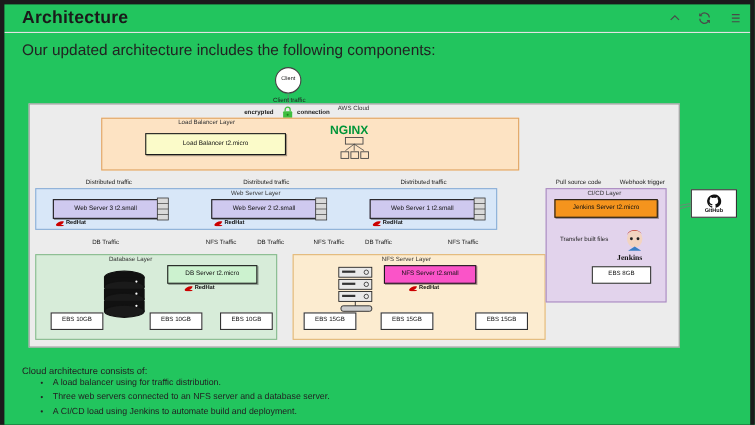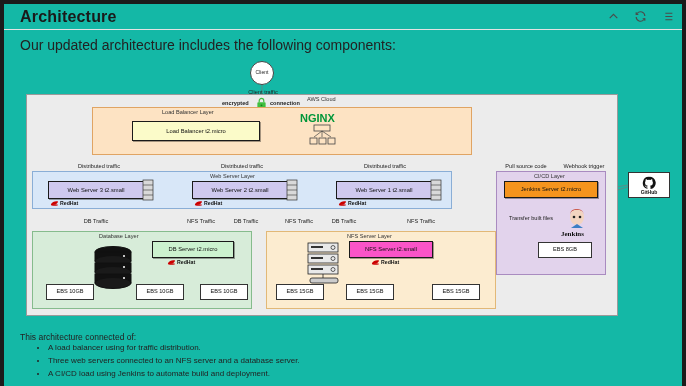--- a/index.html
+++ b/index.html
@@ -6,21 +6,21 @@
   html, body {
     width: 686px; height: 386px;
     background: #1b1b1b;
     font-family: "Liberation Sans", sans-serif;
     overflow: hidden;
   }
   #page {
     position: absolute;
     left: 4px; top: 4px;
     width: 678px; height: 382px;
-    background: #14b8a6;
+    background: #22c55e;
     overflow: hidden;
   }
   
   #header {
     position: absolute; left: 0; top: 0; width: 678px; height: 30px;
   }
   #page-title {
     position: absolute; left: 16px; top: 4px;
     font-size: 16px; font-weight: bold; color: #1a1a1a;
     letter-spacing: .2px;
@@ -424,20 +424,20 @@
     </div>
 
     <div class="node" id="github-box">
       <svg class="github-mark" viewBox="0 0 24 24">
         <path fill="#111" d="M12 1.5a10.5 10.5 0 00-3.3 20.5c.5.1.7-.2.7-.5v-2c-2.9.6-3.5-1.3-3.5-1.3-.5-1.2-1.2-1.5-1.2-1.5-.9-.6 0-.6 0-.6 1 .1 1.6 1.1 1.6 1.1.9 1.6 2.4 1.1 3 .9.1-.7.4-1.1.7-1.4-2.3-.3-4.8-1.2-4.8-5.2 0-1.2.4-2.1 1.1-2.9-.1-.3-.5-1.4.1-2.8 0 0 .9-.3 2.9 1.1a9.8 9.8 0 015.3 0c2-1.4 2.9-1.1 2.9-1.1.6 1.4.2 2.5.1 2.8.7.8 1.1 1.7 1.1 2.9 0 4-2.5 4.9-4.8 5.2.4.3.7 1 .7 2v3c0 .3.2.6.7.5A10.5 10.5 0 0012 1.5z"></path>
       </svg>
       <span class="gh-label">GitHub</span>
     </div>
   </div>
 
-  <div id="outro">This architecture connected of:</div>
+  <div id="outro">Cloud architecture consists of:</div>
   <ul id="bullets">
     <li>A load balancer using for traffic distribution.</li>
     <li>Three web servers connected to an NFS server and a database server.</li>
     <li>A CI/CD load using Jenkins to automate build and deployment.</li>
   </ul>
 
 </div>
 
 </body></html>

